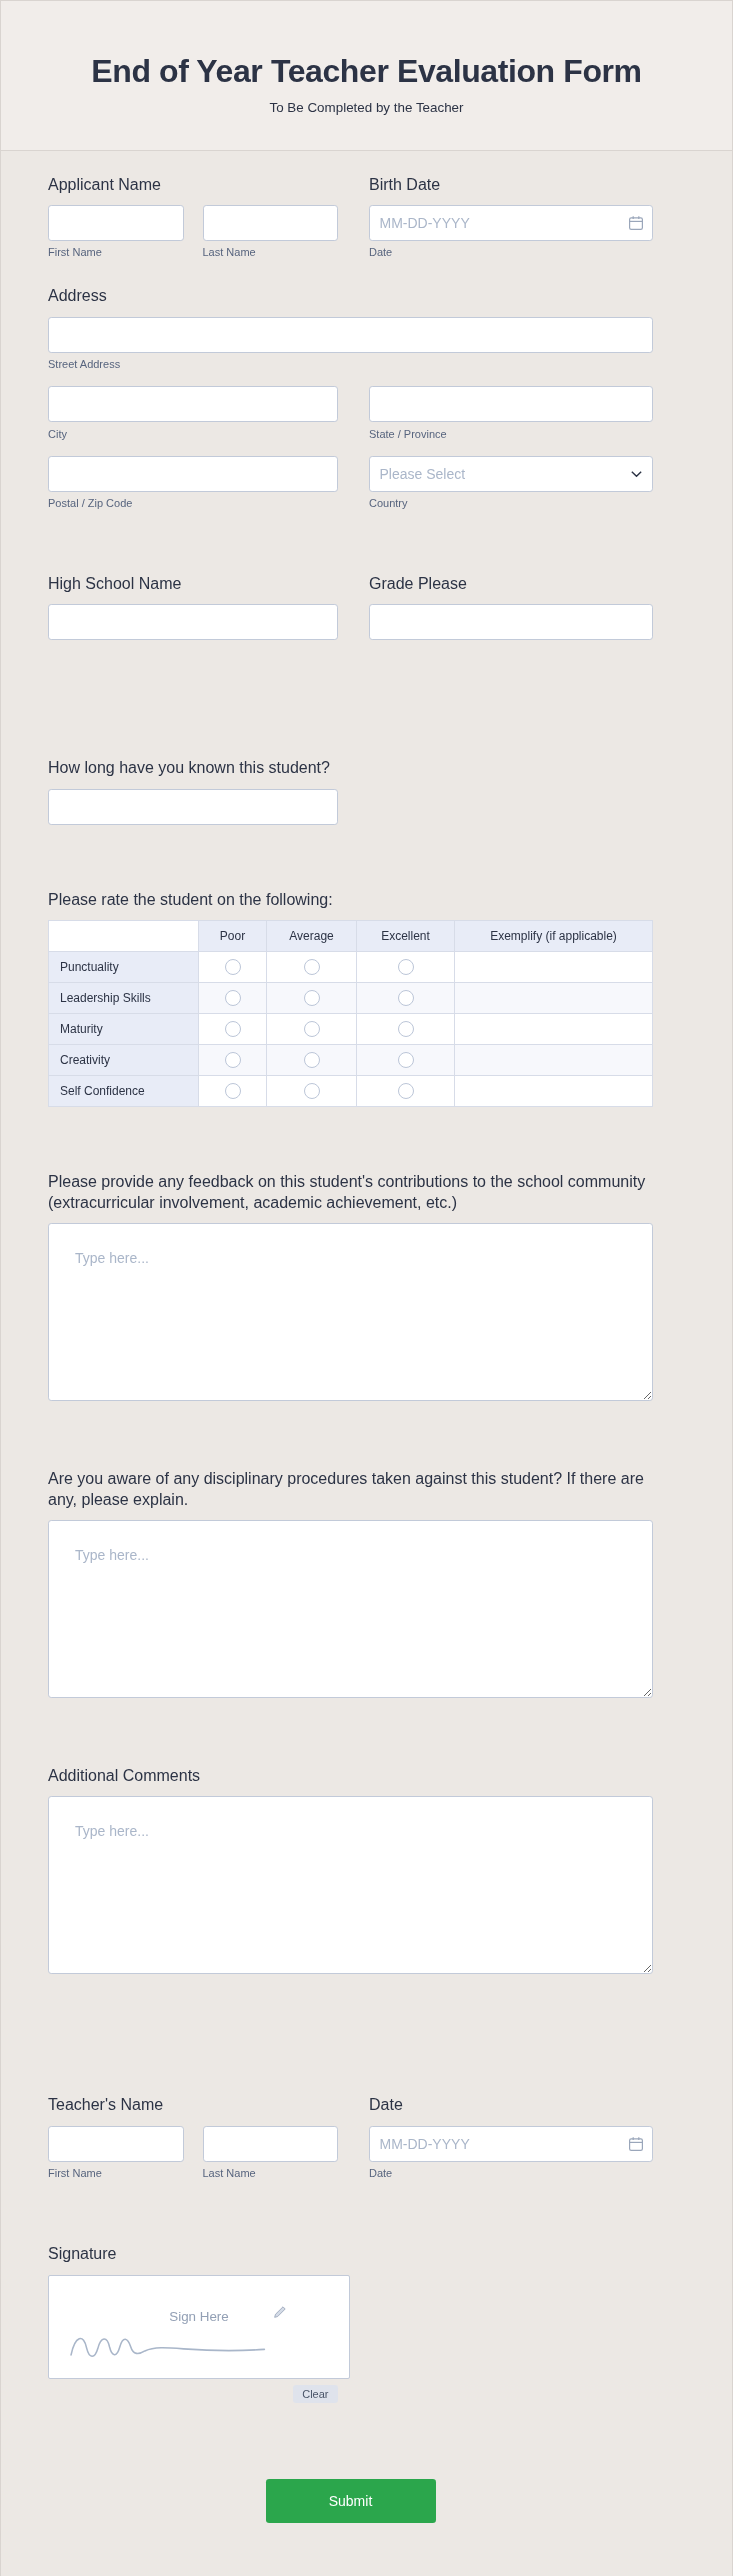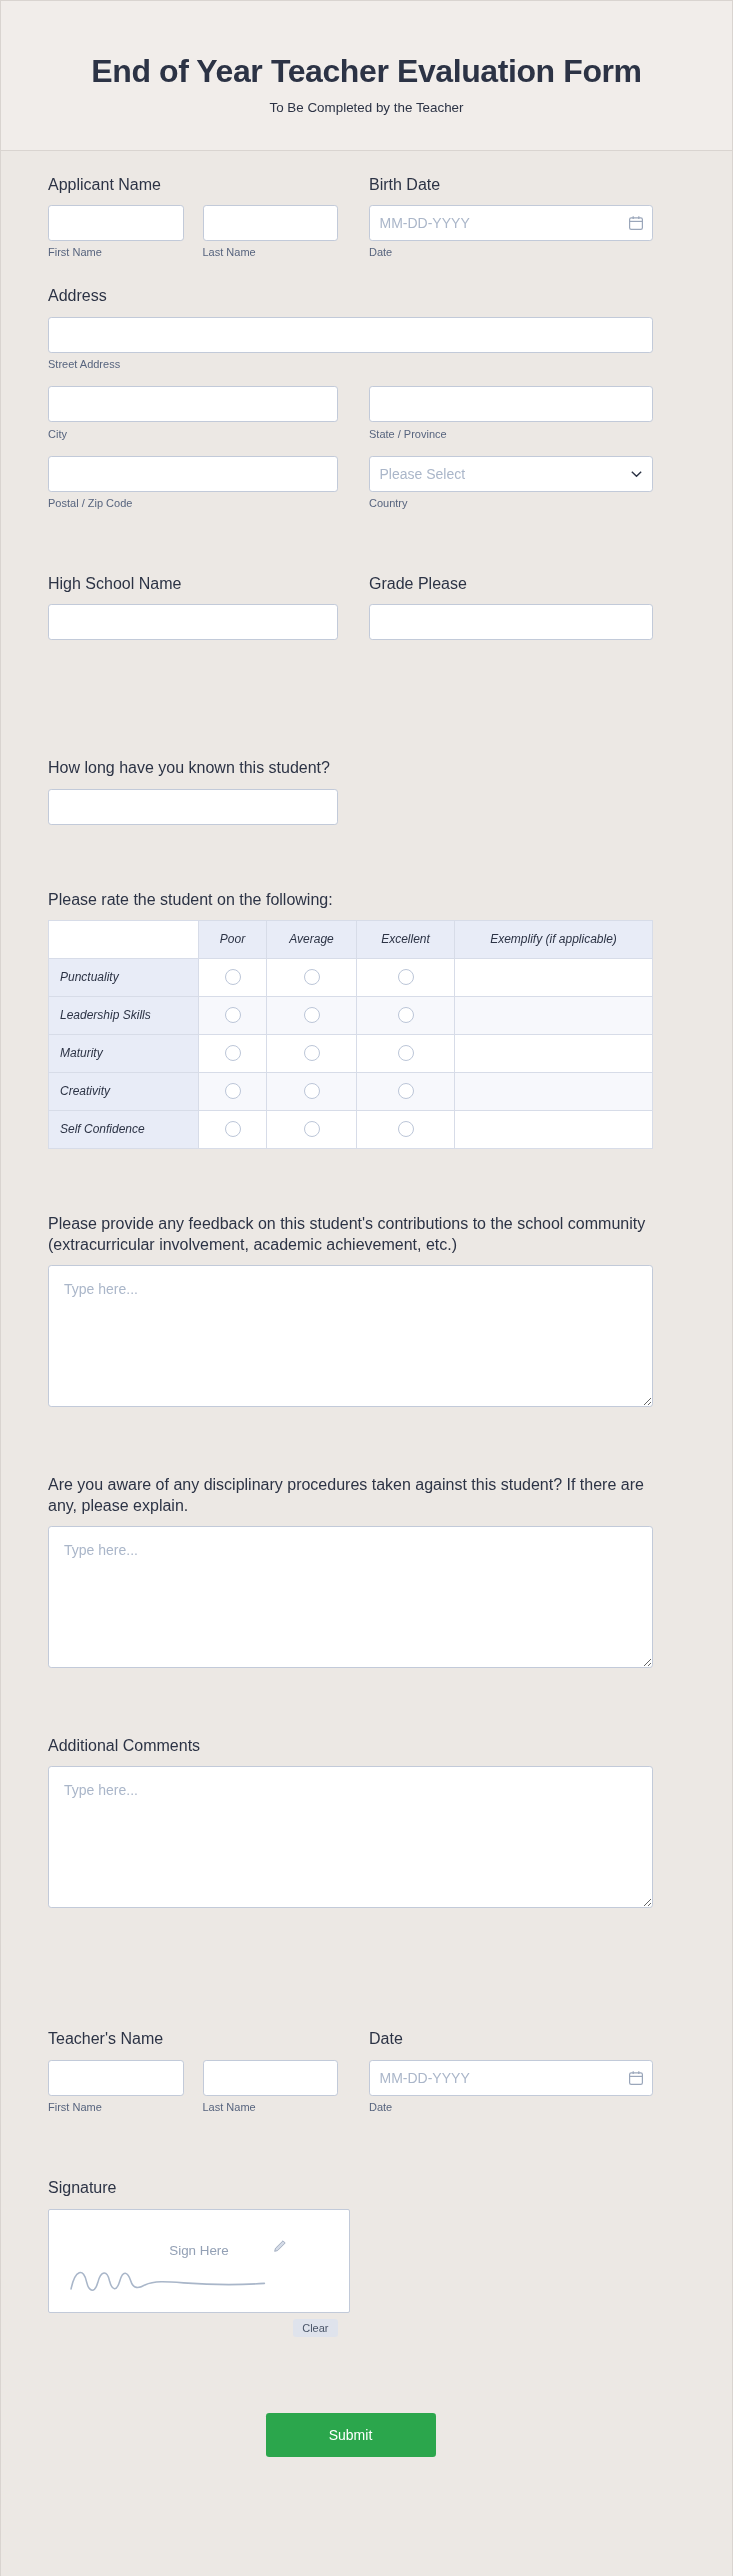--- a/index.html
+++ b/index.html
@@ -79,23 +79,22 @@
     appearance: none; -webkit-appearance: none; -moz-appearance: none;
   }
   .chev {
     position: absolute; right: 11px; top: 50%;
     transform: translateY(-50%); line-height: 0; pointer-events: none;
   }
 
   .rating-table { width: 100%; border-collapse: collapse; background: #fff; }
   .rating-table th, .rating-table td {
     border: 0.8px solid var(--table-border, #d7dce8);
-    height: 38px;
+    height: 31px;
     font-weight: 400;
-    font-style: italic;
   }
   .rating-table thead th {
     background: var(--table-header-bg, #e8ecf7);
     font-size: 12px;
     color: var(--label, #2c3345);
   }
   .rating-table thead th.corner { background: #fff; }
   .rating-table tbody th {
     background: var(--table-header-bg, #e8ecf7);
     font-size: 12px;
@@ -104,21 +103,21 @@
     color: var(--label, #2c3345);
   }
   .rating-table td { text-align: center; background: #fff; }
   .rating-table tbody tr:nth-child(even) td { background: var(--table-row-alt, #f7f8fc); }
   .radio {
     display: inline-block; width: 16px; height: 16px;
     border: 1.6px solid #bcc6d8; border-radius: 50%;
     background: #fff; vertical-align: middle; cursor: pointer;
   }
 
-  textarea { height: 142px; padding: 15px; resize: both; }
+  textarea { height: 178px; padding: 26px; resize: both; }
 
   .sig-box {
     width: 302px; height: 104px;
     background: #fff;
     border: 0.8px solid var(--input-border, #c2cad9);
     border-radius: 2px;
     position: relative; overflow: hidden;
     cursor: crosshair;
   }
   .sign-here {

